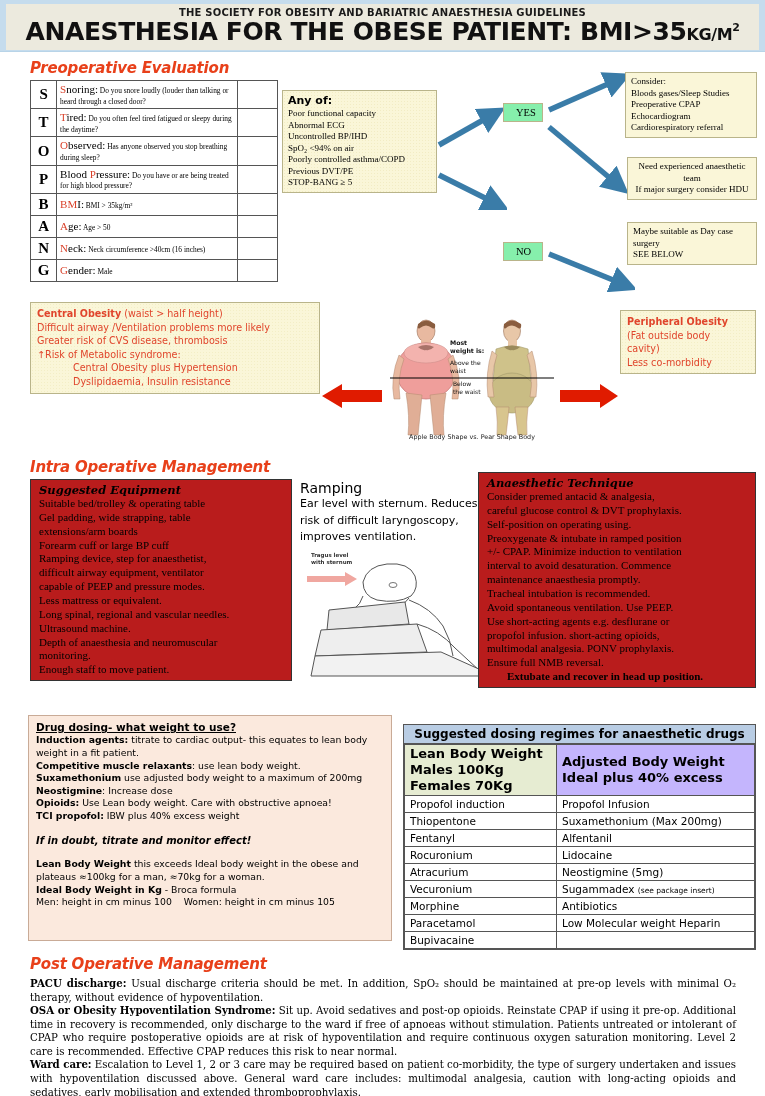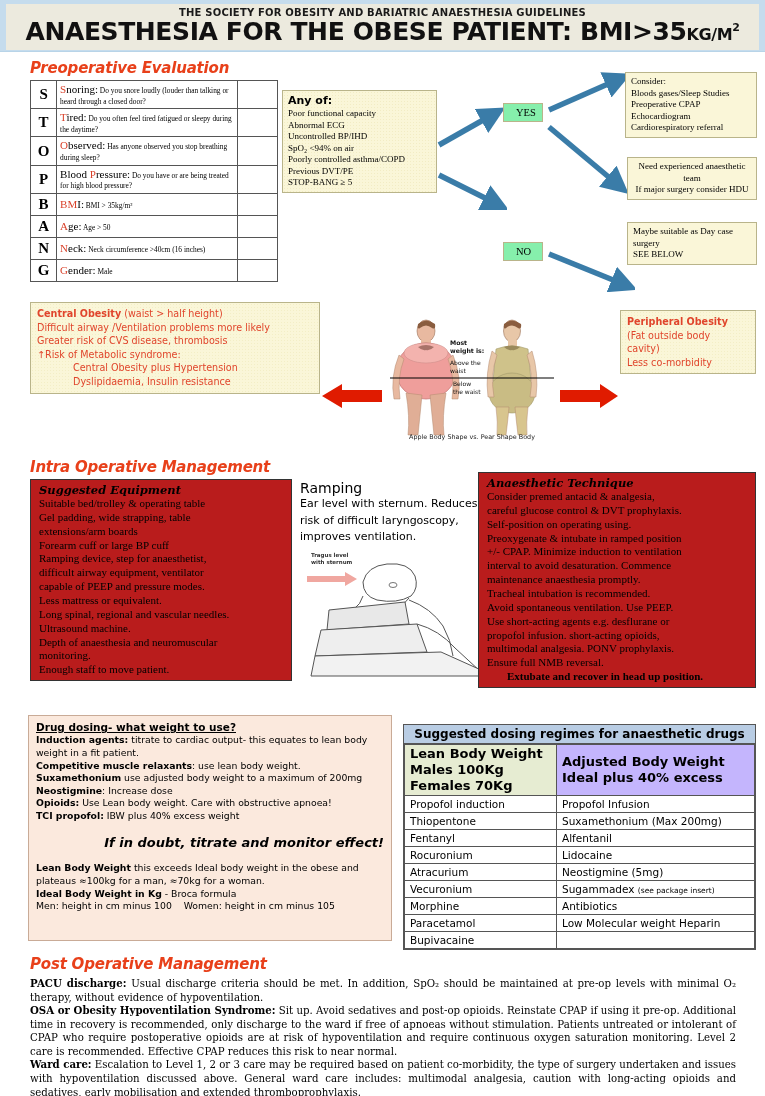--- a/index.html
+++ b/index.html
@@ -151,21 +151,21 @@
   .peach {
     background: #fbe9dd;
     border: 1px solid #c9ab97;
     padding: 4px 7px;
     font-family: "DejaVu Sans", sans-serif;
     font-size: 9.3px;
     line-height: 1.36;
   }
   .peach .hd { font-weight: bold; text-decoration: underline; font-size: 10.5px; }
   .peach b { font-weight: bold; }
-  .peach .center-ital { text-align: right; font-style: italic; font-weight: bold; font-size: 13px; }
+  .peach .center-ital { text-align: left; font-style: italic; font-weight: bold; font-size: 10px; }
 
   
   .dose-wrap { border: 1px solid #555; }
   .dose-hdr {
     background: #b9cde4;
     text-align: center;
     font-family: "DejaVu Sans", sans-serif;
     font-weight: bold;
     font-size: 12px;
     padding: 2px 0;

